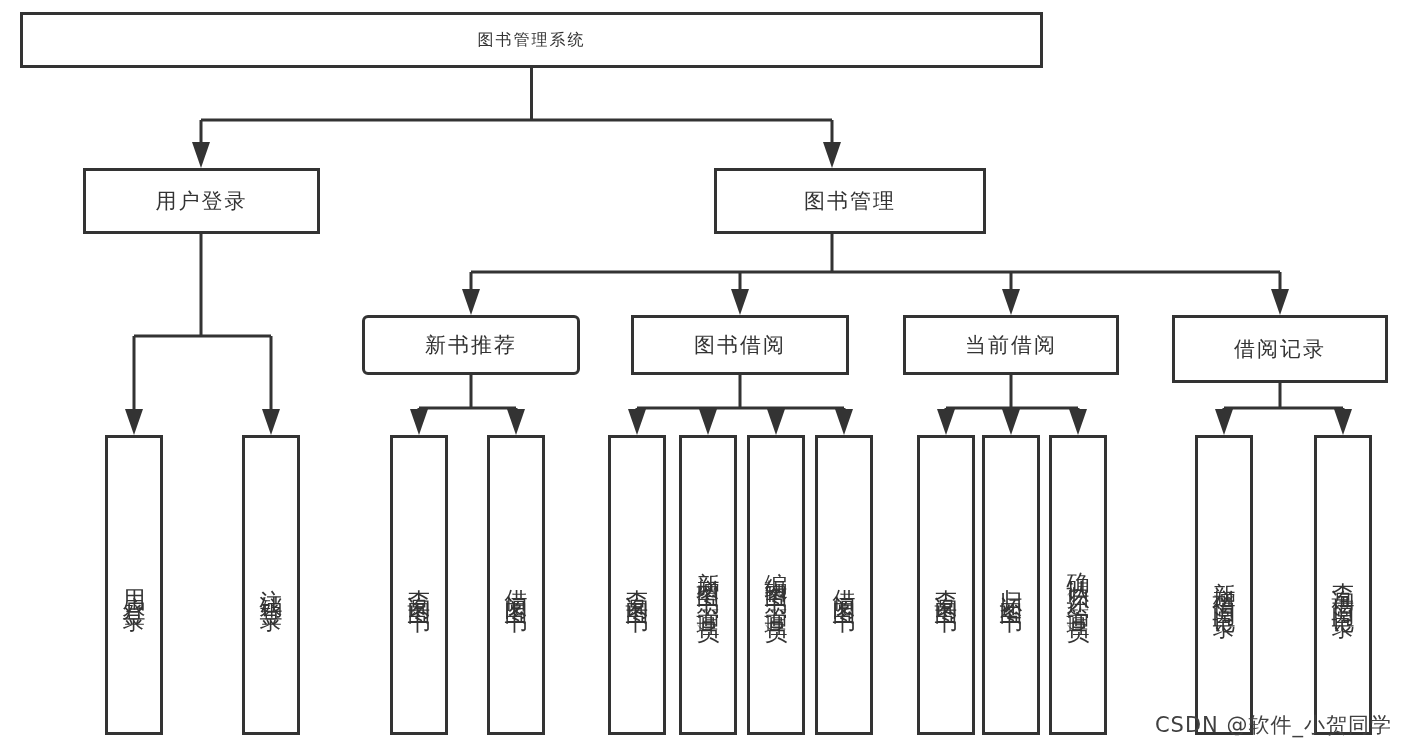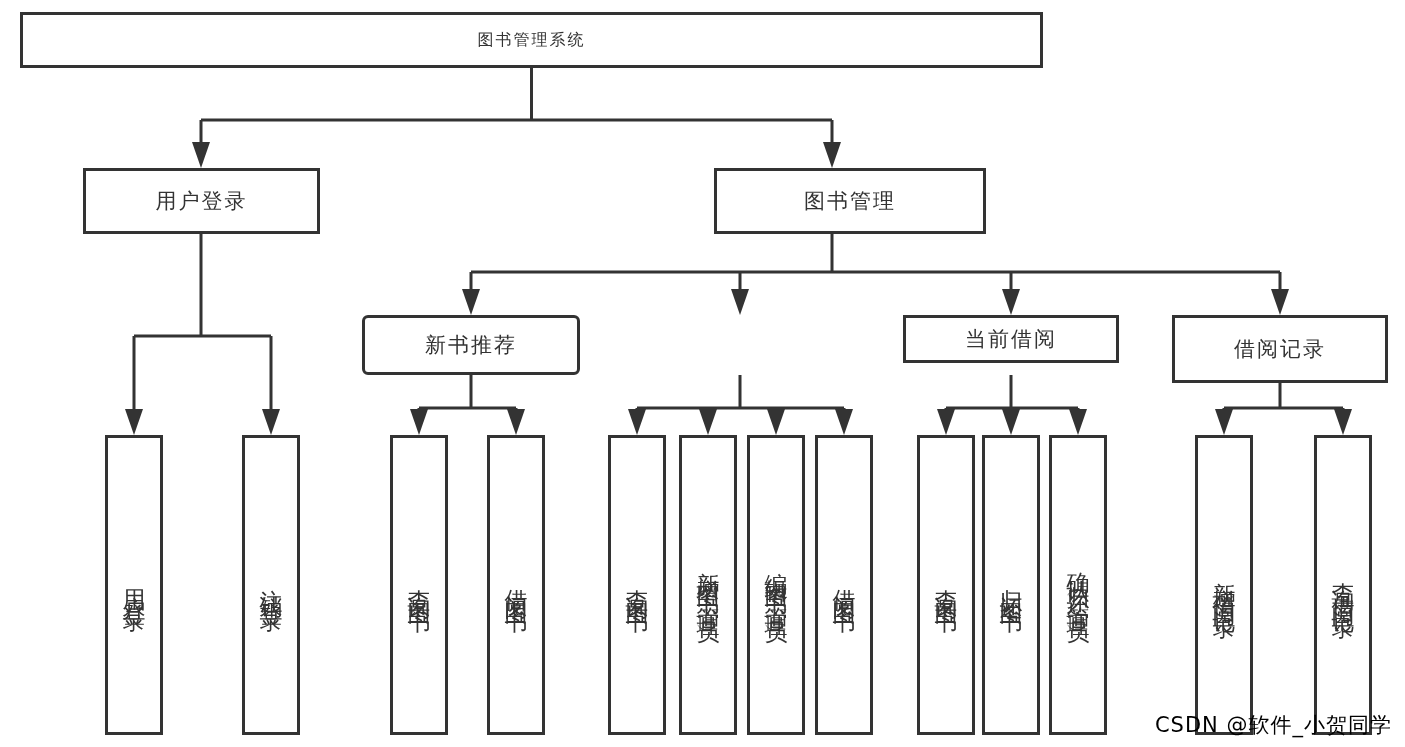--- a/index.html
+++ b/index.html
@@ -38,21 +38,21 @@
     line-height: 1;
     color: #333333;
     max-height: 294px;
   }
   .watermark {
     position: absolute;
     top: 711px;
     right: 13px;
     font-size: 21px;
     letter-spacing: 1px;
-    color: #000000;
+    color: #404040;
     z-index: 5;
     white-space: nowrap;
   }
 </style>
 </head>
 <body>
 
 <div class="canvas">
 
   <svg class="connectors" viewBox="0 0 1405 747" xmlns="http://www.w3.org/2000/svg">
@@ -105,21 +105,24 @@
   <div class="box hbox" style="left:83px; top:168px; width:237px; height:66px;">
     <span>用户登录</span>
   </div>
   <div class="box hbox" style="left:714px; top:168px; width:272px; height:66px;">
     <span>图书管理</span>
   </div>
 
   <div class="box hbox" style="left:362px; top:315px; width:218px; height:60px;border-radius:6px;">
     <span>新书推荐</span>
   </div>
-  <div class="box hbox" style="left:903px; top:315px; width:216px; height:48px;">
+  <div class="box hbox" style="left:631px; top:315px; width:218px; height:60px;">
+    <span>图书借阅</span>
+  </div>
+  <div class="box hbox" style="left:903px; top:315px; width:216px; height:60px;">
     <span>当前借阅</span>
   </div>
   <div class="box hbox" style="left:1172px; top:315px; width:216px; height:68px;">
     <span>借阅记录</span>
   </div>
 
   <div class="box vbox" style="left:105px;">
     <span class="vtext">用户登录</span>
   </div>
   <div class="box vbox" style="left:242px;">

